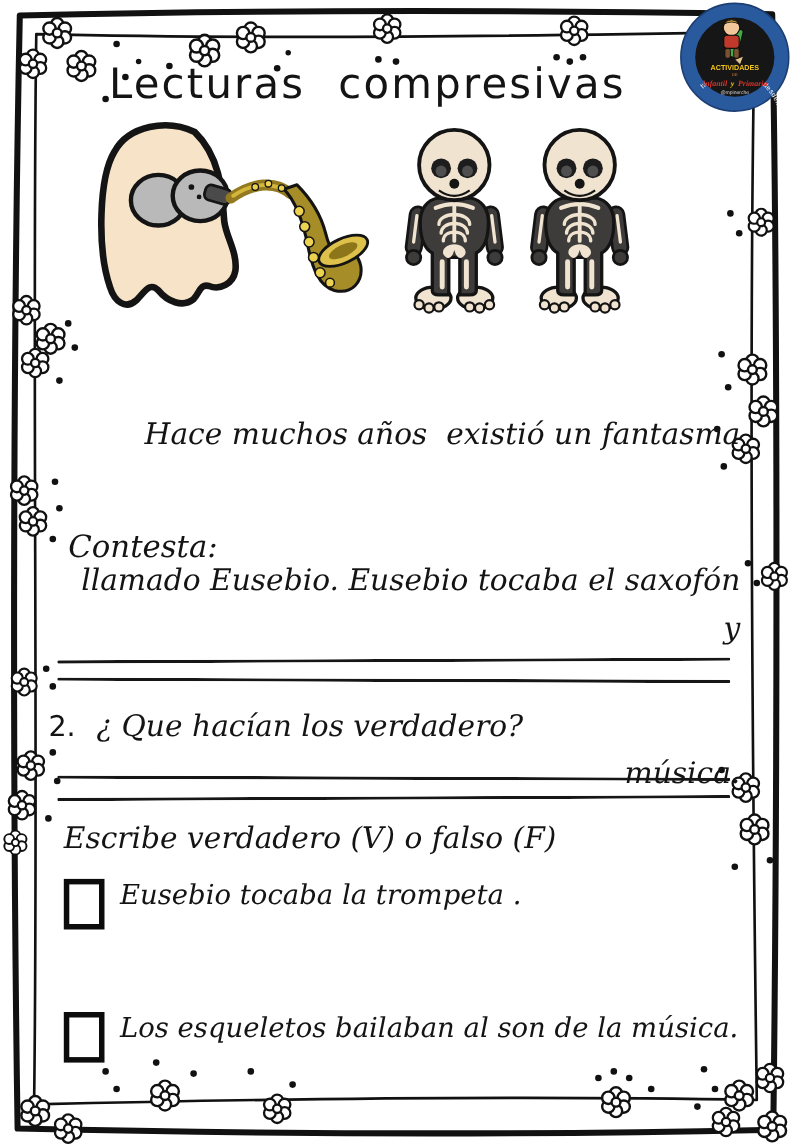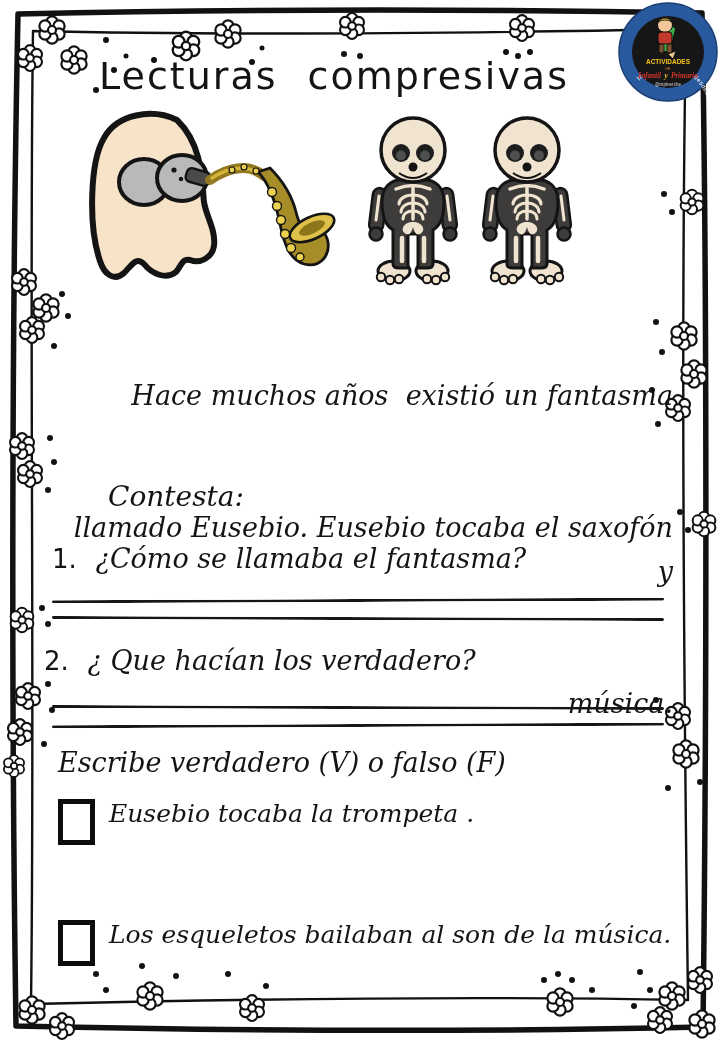--- a/index.html
+++ b/index.html
@@ -13,21 +13,21 @@
   .title{position:absolute;left:0;top:54px;width:668px;margin:0;text-align:center;
          font-family:"DejaVu Sans",sans-serif;font-weight:400;font-size:38px;
          letter-spacing:2px;word-spacing:16px;color:#141414;}
 
   .ghost-svg{position:absolute;left:82px;top:106px;}
   .skel-svg{position:absolute;left:366px;top:114px;}
 
   .cursive{font-family:"DejaVu Serif",serif;font-style:italic;color:#141414;}
   .passage{position:absolute;left:58px;top:286px;width:615px;font-size:27px;line-height:44px;
            white-space:pre-wrap;text-align:right;}
-  .contesta{position:absolute;left:62px;top:480px;font-size:28px;margin-left:46px;}
+  .contesta{position:absolute;left:62px;top:480px;font-size:28px;}
 
   .question{position:absolute;font-size:27px;white-space:nowrap;}
   .q1{left:52px;top:543px;}
   .q2{left:44px;top:645px;}
   .qnum{font-family:"DejaVu Sans",sans-serif;font-style:normal;font-size:26px;margin-right:10px;}
 
   .answer-lines{position:absolute;left:52px;width:612px;}
   .al1{top:599px;}
   .al2{top:706px;}
   .rule{height:0;border-top:3px solid #161616;border-radius:2px;margin-bottom:15px;}
@@ -253,24 +253,20 @@
   </svg>
 
   <div class="passage cursive">
     <div>Hace muchos años  existió un fantasma</div>
     <div>llamado Eusebio. Eusebio tocaba el saxofón  y</div>
     <div>música.</div>
   </div>
 
   <div class="contesta cursive">Contesta:</div>
 
-  <div class="question q1">
-    <span class="qnum">1.</span>
-    <span class="cursive">¿Cómo se llamaba el fantasma?</span>
-  </div>
   <div class="answer-lines al1">
     <div class="rule rA"></div>
     <div class="rule rB"></div>
   </div>
 
   <div class="question q2">
     <span class="qnum">2.</span>
     <span class="cursive">¿ Que hacían los verdadero?</span>
   </div>
   <div class="answer-lines al2">

